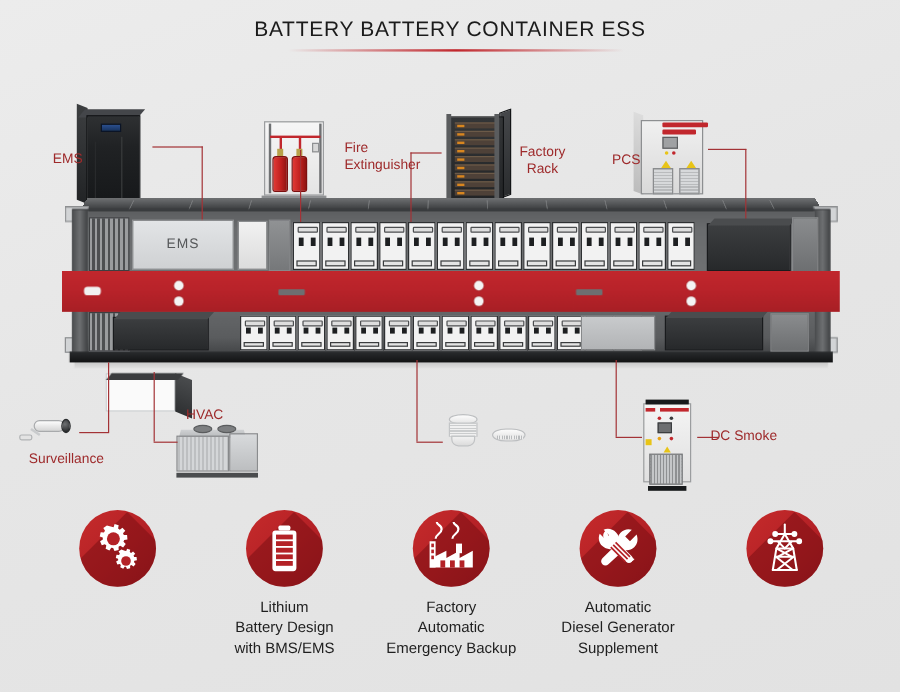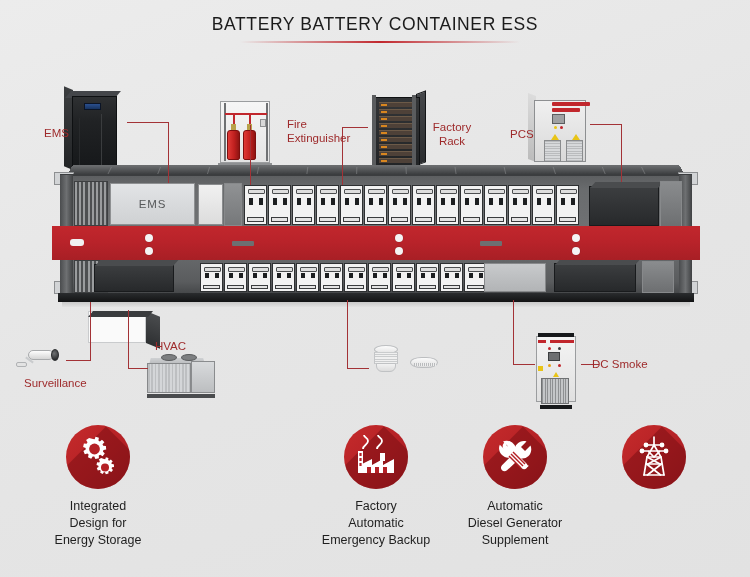--- a/index.html
+++ b/index.html
@@ -687,25 +687,43 @@
       <div class="shade"></div>
       <svg width="64" height="64" viewBox="0 0 64 64">
         <g fill="#ffffff">
           <path d="M27 14l1.6.3.9-2.6 3.4 1.1-.5 2.7 1.4.9 2.2-1.7 2.4 2.6-1.9 2 .7 1.5 2.7.1.3 3.6-2.7.5-.6 1.5 1.9 1.9-2.2 2.8-2.4-1.4-1.4.8.1 2.7-3.5.8-1.1-2.5-1.6-.1-1.5 2.3-3.2-1.6.6-2.6-1.2-1.1-2.6.8-1.4-3.3 2.3-1.4-.1-1.6-2.5-1 .8-3.5 2.7.2.9-1.4-1.4-2.3 3-2z"></path>
           <circle cx="28.5" cy="24" r="5.4" fill="#b42126"></circle>
           <path d="M38 34l1.2.2.7-2 2.6.9-.4 2 1.1.7 1.7-1.3 1.8 2-1.4 1.5.5 1.1 2 .1.3 2.7-2.1.4-.4 1.1 1.4 1.5-1.7 2.1-1.8-1.1-1.1.6.1 2.1-2.7.6-.8-1.9-1.2-.1-1.1 1.8-2.5-1.2.5-2-.9-.9-2 .6-1-2.5 1.7-1.1-.1-1.2-1.9-.8.6-2.7 2.1.2.7-1.1-1.1-1.8 2.3-1.5z"></path>
           <circle cx="39" cy="42.5" r="4" fill="#b42126"></circle>
         </g>
       </svg>
     </div>
-    <div class="cap">Integrated
-Design for
-Energy Storage</div>
-  </div>
-
+  </div>
+
+  <div class="feature" style="left:167px; top:425px;">
+    <div class="circle">
+      <div class="shade"></div>
+      <svg width="64" height="64" viewBox="0 0 64 64">
+        <g fill="#ffffff">
+          <rect x="27" y="13" width="10" height="4" rx="1.4"></rect>
+          <rect x="22" y="17" width="20" height="34" rx="2.6"></rect>
+        </g>
+        <g fill="#b42126">
+          <rect x="25" y="20.5" width="14" height="4"></rect>
+          <rect x="25" y="26" width="14" height="4"></rect>
+          <rect x="25" y="31.5" width="14" height="4"></rect>
+          <rect x="25" y="37" width="14" height="4"></rect>
+          <rect x="25" y="42.5" width="14" height="4"></rect>
+        </g>
+      </svg>
+    </div>
+    <div class="cap">Lithium
+Battery Design
+with BMS/EMS</div>
+  </div>
 
   <div class="feature" style="left:306px; top:425px;">
     <div class="circle">
       <div class="shade"></div>
       <svg width="64" height="64" viewBox="0 0 64 64">
         <g fill="#ffffff">
           <path d="M14 48V26h5v22z"></path>
           <path d="M14 48h36V34l-11 6v-6l-11 6v-6l-10 5z"></path>
           <rect x="36" y="28" width="5" height="8"></rect>
           <path d="M19 24c0-4 5-4 5-8s-4-3-4-6" stroke="#ffffff" stroke-width="1.8" fill="none"></path>

